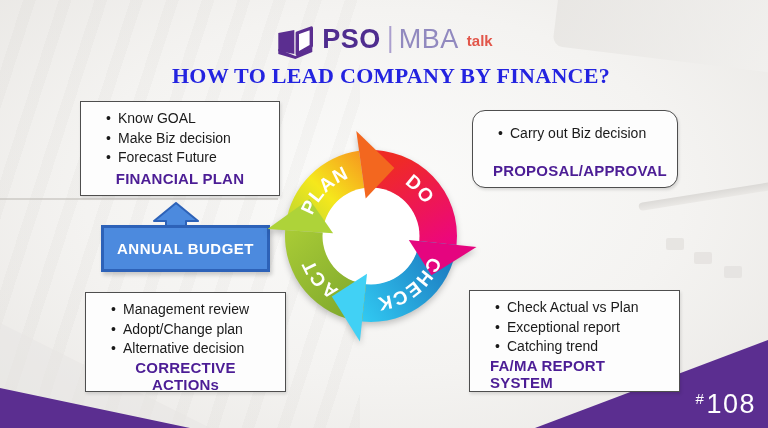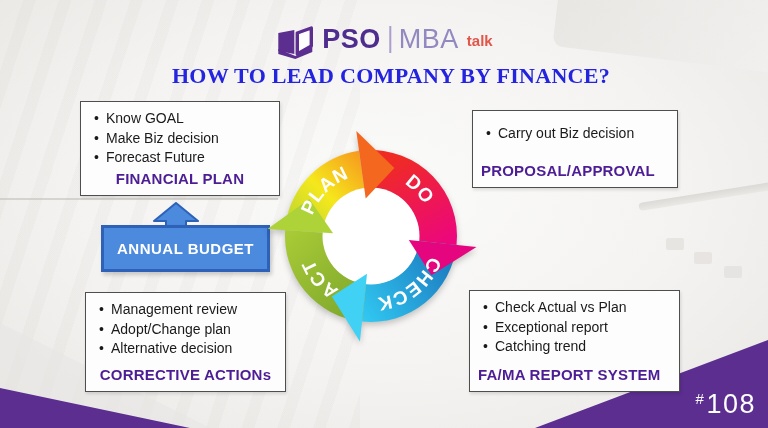--- a/index.html
+++ b/index.html
@@ -41,28 +41,28 @@
   .logo .mba{font-size:27px;font-weight:500;color:var(--logo-mba,#9189bf);letter-spacing:.5px;line-height:32px;}
   .logo .talk{font-size:15px;font-weight:700;color:var(--logo-talk,#e2564a);margin-top:9px;margin-left:1px;}
 
   
   .title{position:absolute;left:0;top:56px;width:768px;margin:7px;text-align:center;
     font-family:"Liberation Serif",serif;font-weight:600;font-size:22px;letter-spacing:.3px;
     color:var(--title-blue,#2323e0);}
 
   
   .box{position:absolute;background:#fdfdfd;border:1.5px solid #4e4e4e;box-sizing:border-box;
-    box-shadow:1px 2px 3px rgba(0,0,0,.12);display:flex;flex-direction:column;padding:7px 8px 8px;}
+    box-shadow:1px 2px 3px rgba(0,0,0,.12);display:flex;flex-direction:column;padding:7px 20px 8px;}
   .box ul{margin:0;padding:0;list-style:none;}
   .box li{font-size:14px;line-height:19.5px;color:#1a1a1a;padding-left:17px;position:relative;}
   .box li::before{content:"•";position:absolute;left:5px;}
   .box .heading{margin-top:auto;font-weight:bold;font-size:15px;color:#4c1d95;letter-spacing:.2px;}
   .box.center .heading{text-align:center;}
   .box-fp{left:80px;top:101px;width:200px;height:95px;}
-  .box-pa{left:472px;top:110px;width:206px;height:78px;}
+  .box-pa{left:472px;top:110px;width:206px;height:78px;border-radius:13px;}
   .box-pa ul{margin-top:6px;}
   .box-ca{left:85px;top:292px;width:201px;height:100px;}
   .box-fr{left:469px;top:290px;width:211px;height:102px;}
 
   
   .budget{position:absolute;left:101px;top:225px;width:169px;height:47px;box-sizing:border-box;
     background:var(--budget-fill,#4c8ade);border:3px solid var(--budget-border,#2d62b8);
     box-shadow:2px 3px 4px rgba(0,0,0,.18);
     display:flex;align-items:center;justify-content:center;
     color:#fff;font-size:15px;font-weight:600;letter-spacing:.5px;}

